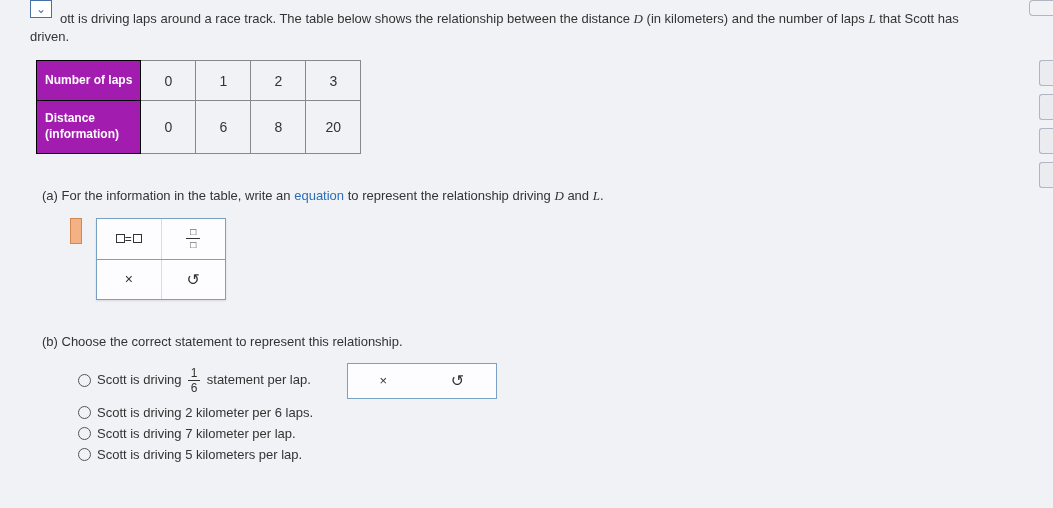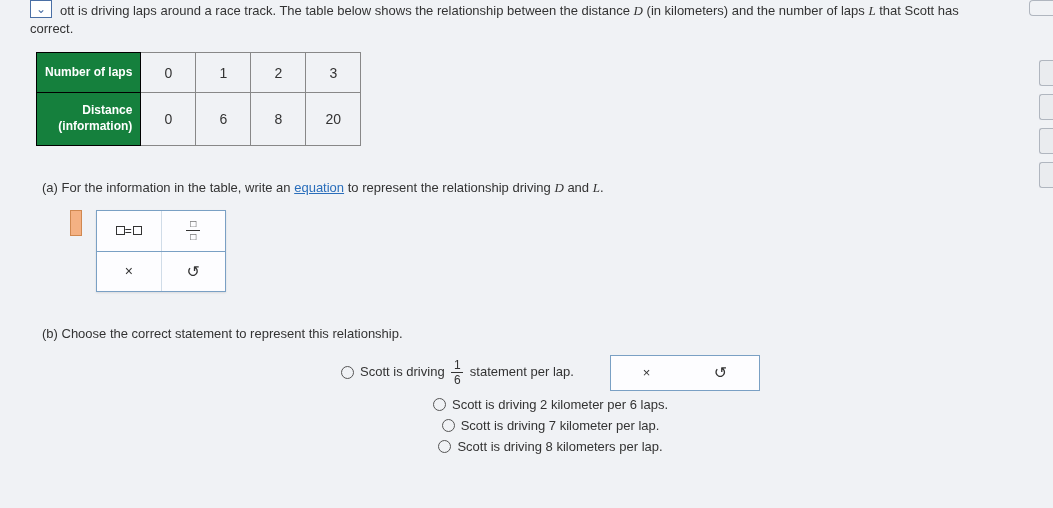--- a/index.html
+++ b/index.html
@@ -24,50 +24,50 @@
     display: flex;
     align-items: center;
     justify-content: center;
     font-size: 12px;
     color: #4a6fa5;
   }
   .problem-text {
     font-size: 13px;
     color: #333;
     margin-left: 30px;
-    padding-top: 2px;
+    padding-top: 10px;
     line-height: 1.4;
   }
   .ital { font-style: italic; font-family: 'Times New Roman', serif; }
   table.data {
     border-collapse: collapse;
     margin: 14px 0 0 6px;
   }
   table.data th {
-    background: #15803d;
+    background: #a21caf;
     color: #fff;
     font-size: 12px;
     font-weight: bold;
     padding: 10px 8px;
     border: 1px solid #000;
-    text-align: right;
+    text-align: left;
     line-height: 1.3;
   }
   table.data td {
     border: 1px solid #888;
     text-align: center;
     font-size: 14px;
     width: 55px;
     height: 40px;
   }
   .part-label {
     font-size: 13px;
     margin: 34px 0 0 12px;
   }
-  .link { color: #2a6ebb; text-decoration: underline; cursor: pointer; }
+  .link { color: #2a6ebb; cursor: pointer; }
   .part-a-work {
     display: flex;
     align-items: flex-start;
     gap: 14px;
     margin: 14px 0 0 40px;
   }
   .answer-slot {
     width: 12px;
     height: 26px;
     background: #f4b183;
@@ -106,21 +106,20 @@
   .part-b { }
   .options {
     margin: 14px 0 0 48px;
     font-size: 13px;
   }
   .opt-row {
     display: flex;
     align-items: center;
     gap: 6px;
     margin-bottom: 6px;
-    justify-content: center;
   }
   .radio {
     width: 13px;
     height: 13px;
     border: 1.5px solid #555;
     border-radius: 50%;
     flex-shrink: 0;
   }
   .inline-frac {
     display: inline-flex;
@@ -180,21 +179,21 @@
 <div class="top-stub"></div>
 
 <div class="chevron-box">
   <span>⌄</span>
 </div>
 
 <div class="content">
 
   <p class="problem-text">
     <span>ott is driving laps around a race track. The table below shows the relationship between the distance </span><span class="ital">D</span><span> (in kilometers) and the number of laps </span><span class="ital">L</span><span> that Scott has</span><br>
-    <span style="margin-left:-30px">correct.</span>
+    <span style="margin-left:-30px">driven.</span>
   </p>
 
   <table class="data">
     <tbody>
         <tr>
       <th>Number of laps</th>
       <td>0</td>
       <td>1</td>
       <td>2</td>
       <td>3</td>
@@ -262,21 +261,21 @@
     <div class="opt-row">
       <span class="radio"></span>
       <span>Scott is driving 2 kilometer per 6 laps.</span>
     </div>
     <div class="opt-row">
       <span class="radio"></span>
       <span>Scott is driving 7 kilometer per lap.</span>
     </div>
     <div class="opt-row">
       <span class="radio"></span>
-      <span>Scott is driving 8 kilometers per lap.</span>
+      <span>Scott is driving 5 kilometers per lap.</span>
     </div>
   </div>
 
 </div>
 
 <div class="right-stubs">
   <div class="stub"></div>
   <div class="stub"></div>
   <div class="stub"></div>
   <div class="stub"></div>

